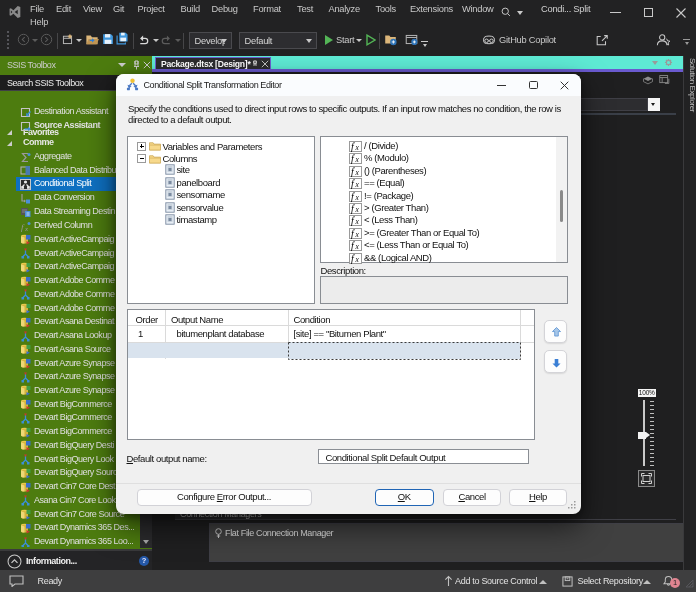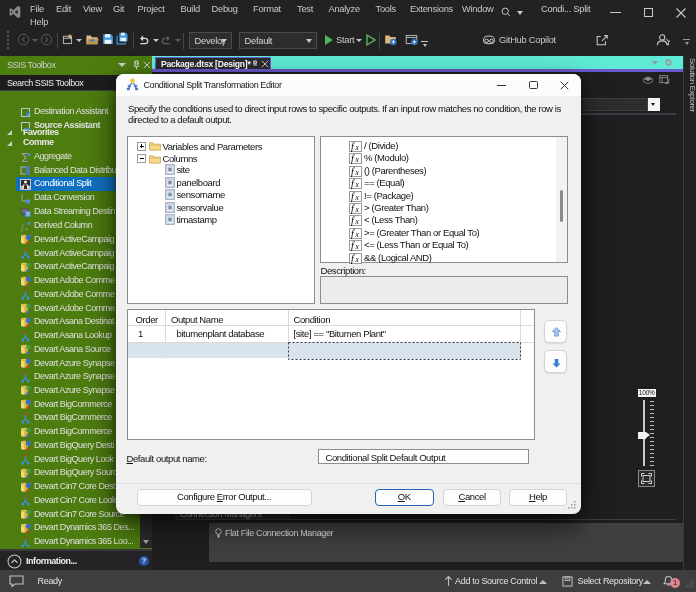--- a/index.html
+++ b/index.html
@@ -506,21 +506,21 @@
         </svg>
         <span class="lbl">Devart Cin7 Core Dest</span>
       </div>
       <div class="titem" style="top:401.8200000000003px;">
         <svg class="ticon" viewBox="0 0 11 11">
           <path d="M5.5 2 V6 M5.5 6 L2.5 9 M5.5 6 L8.5 9" stroke="#3a8fd9" stroke-width="1.3" fill="none"></path>
           <rect x="1.5" y="8" width="2.5" height="2.5" fill="#3a8fd9"></rect>
           <rect x="7" y="8" width="2.5" height="2.5" fill="#3a8fd9"></rect>
           <path d="M4 0.5 h3 l-1.5 2.5z" fill="#c93a30"></path>
         </svg>
-        <span class="lbl">Devart Cin7 Core Look</span>
+        <span class="lbl">Asana Cin7 Core Look</span>
       </div>
       <div class="titem" style="top:415.5500000000003px;">
         <svg class="ticon" viewBox="0 0 11 11">
           <ellipse cx="4.5" cy="2.2" rx="3.5" ry="1.4" fill="#e8c84a"></ellipse>
           <path d="M1 2.2 v6 a3.5 1.4 0 0 0 7 0 v-6" fill="#d4b23c"></path>
           <path d="M1 2.2 v6 a3.5 1.4 0 0 0 3.5 1.4 V3.6z" fill="#efd877"></path>
           <rect x="6.5" y="1" width="4" height="4" fill="#3f9e47"></rect>
           <path d="M6.5 7 l3.5 1.8 -3.5 1.8z" fill="#3a6fc9"></path>
         </svg>
         <span class="lbl">Devart Cin7 Core Source</span>

